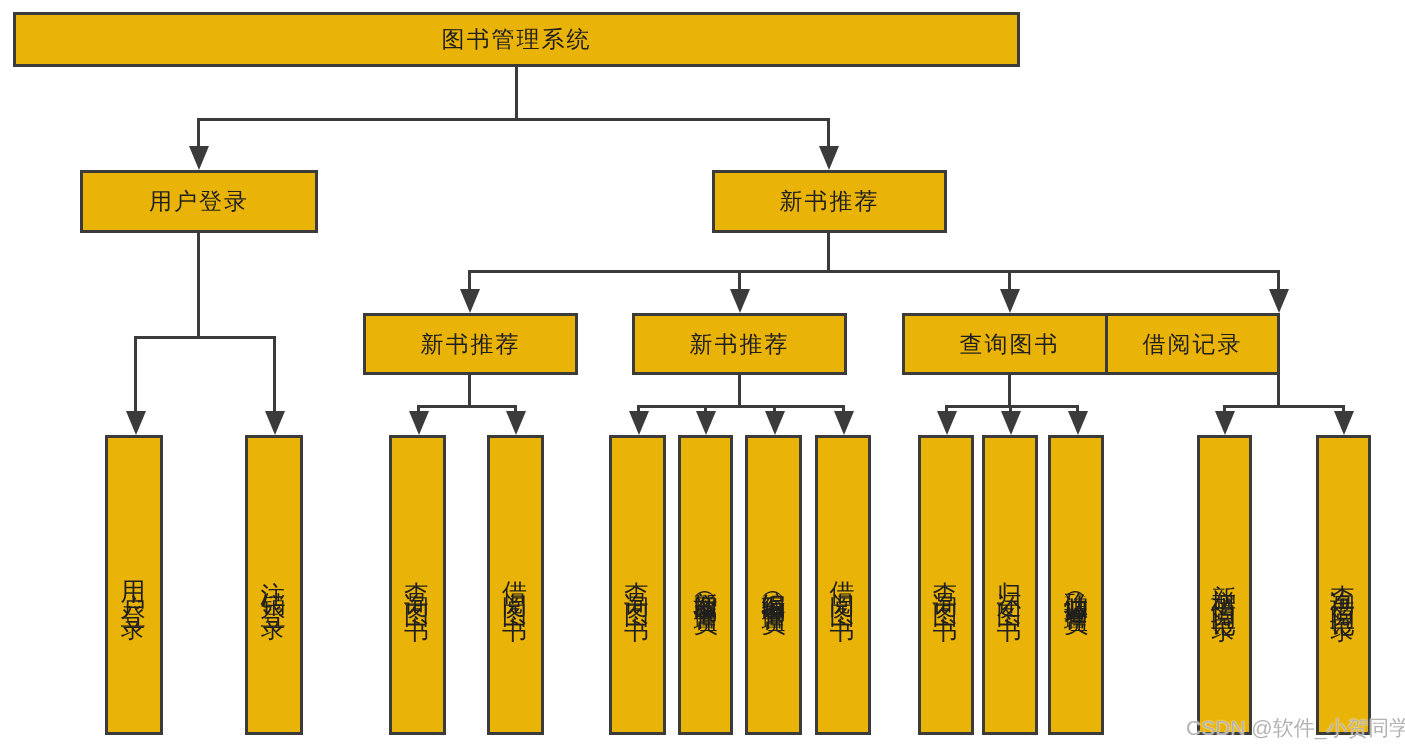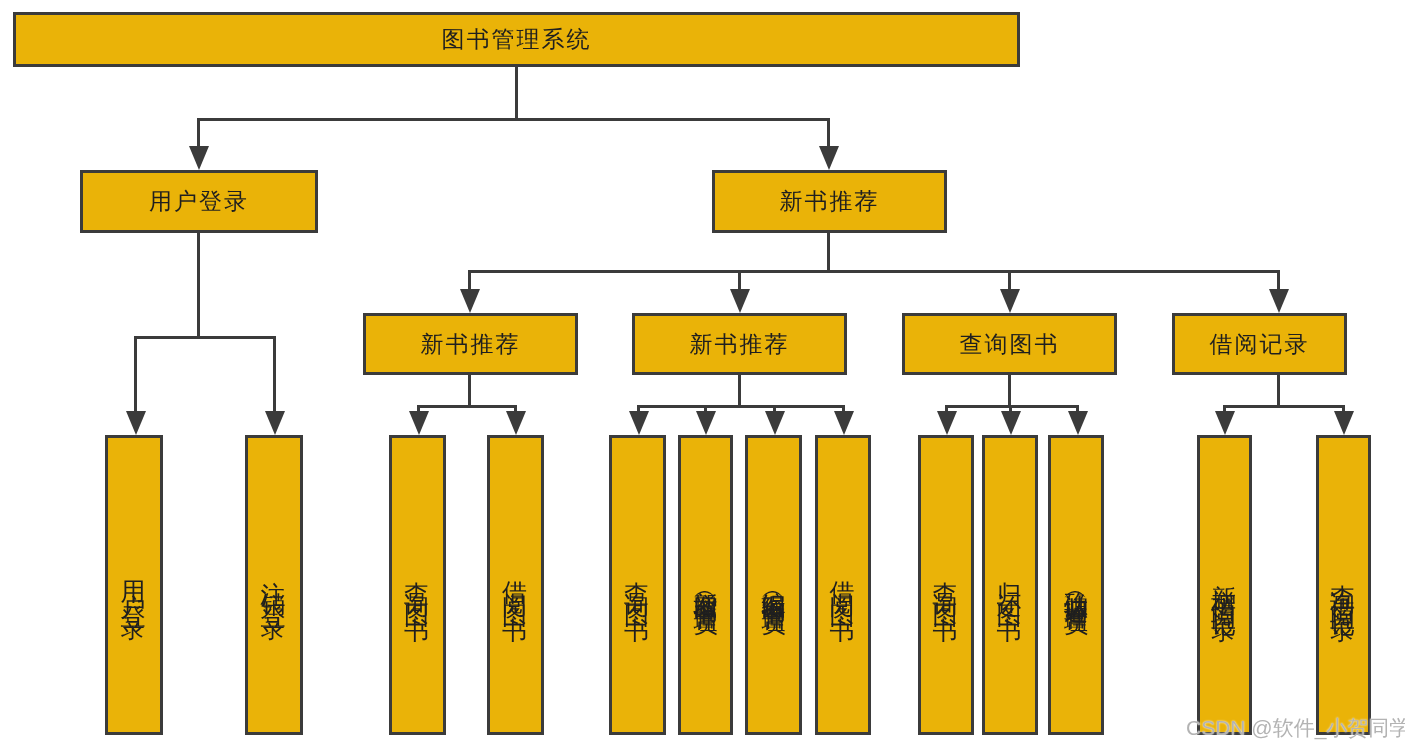--- a/index.html
+++ b/index.html
@@ -100,21 +100,21 @@
 
   <div class="box" style="left:363px;top:313px;width:215px;height:62px;">
     <span class="lbl">新书推荐</span>
   </div>
   <div class="box" style="left:632px;top:313px;width:215px;height:62px;">
     <span class="lbl">新书推荐</span>
   </div>
   <div class="box" style="left:902px;top:313px;width:215px;height:62px;">
     <span class="lbl">查询图书</span>
   </div>
-  <div class="box" style="left:1172px;top:313px;width:175px;height:62px;">
+  <div class="box" style="left:1105px;top:313px;width:175px;height:62px;">
     <span class="lbl">借阅记录</span>
   </div>
 
   <div class="vline" style="left:468px;top:374px;height:34px;"></div>
   <div class="hline" style="left:417px;top:405px;width:100px;"></div>
   <div class="vline" style="left:417px;top:405px;height:9px;"></div>
   <div class="arrow" style="left:409px;top:411px;"></div>
   <div class="vline" style="left:514px;top:405px;height:9px;"></div>
   <div class="arrow" style="left:506px;top:411px;"></div>
 

